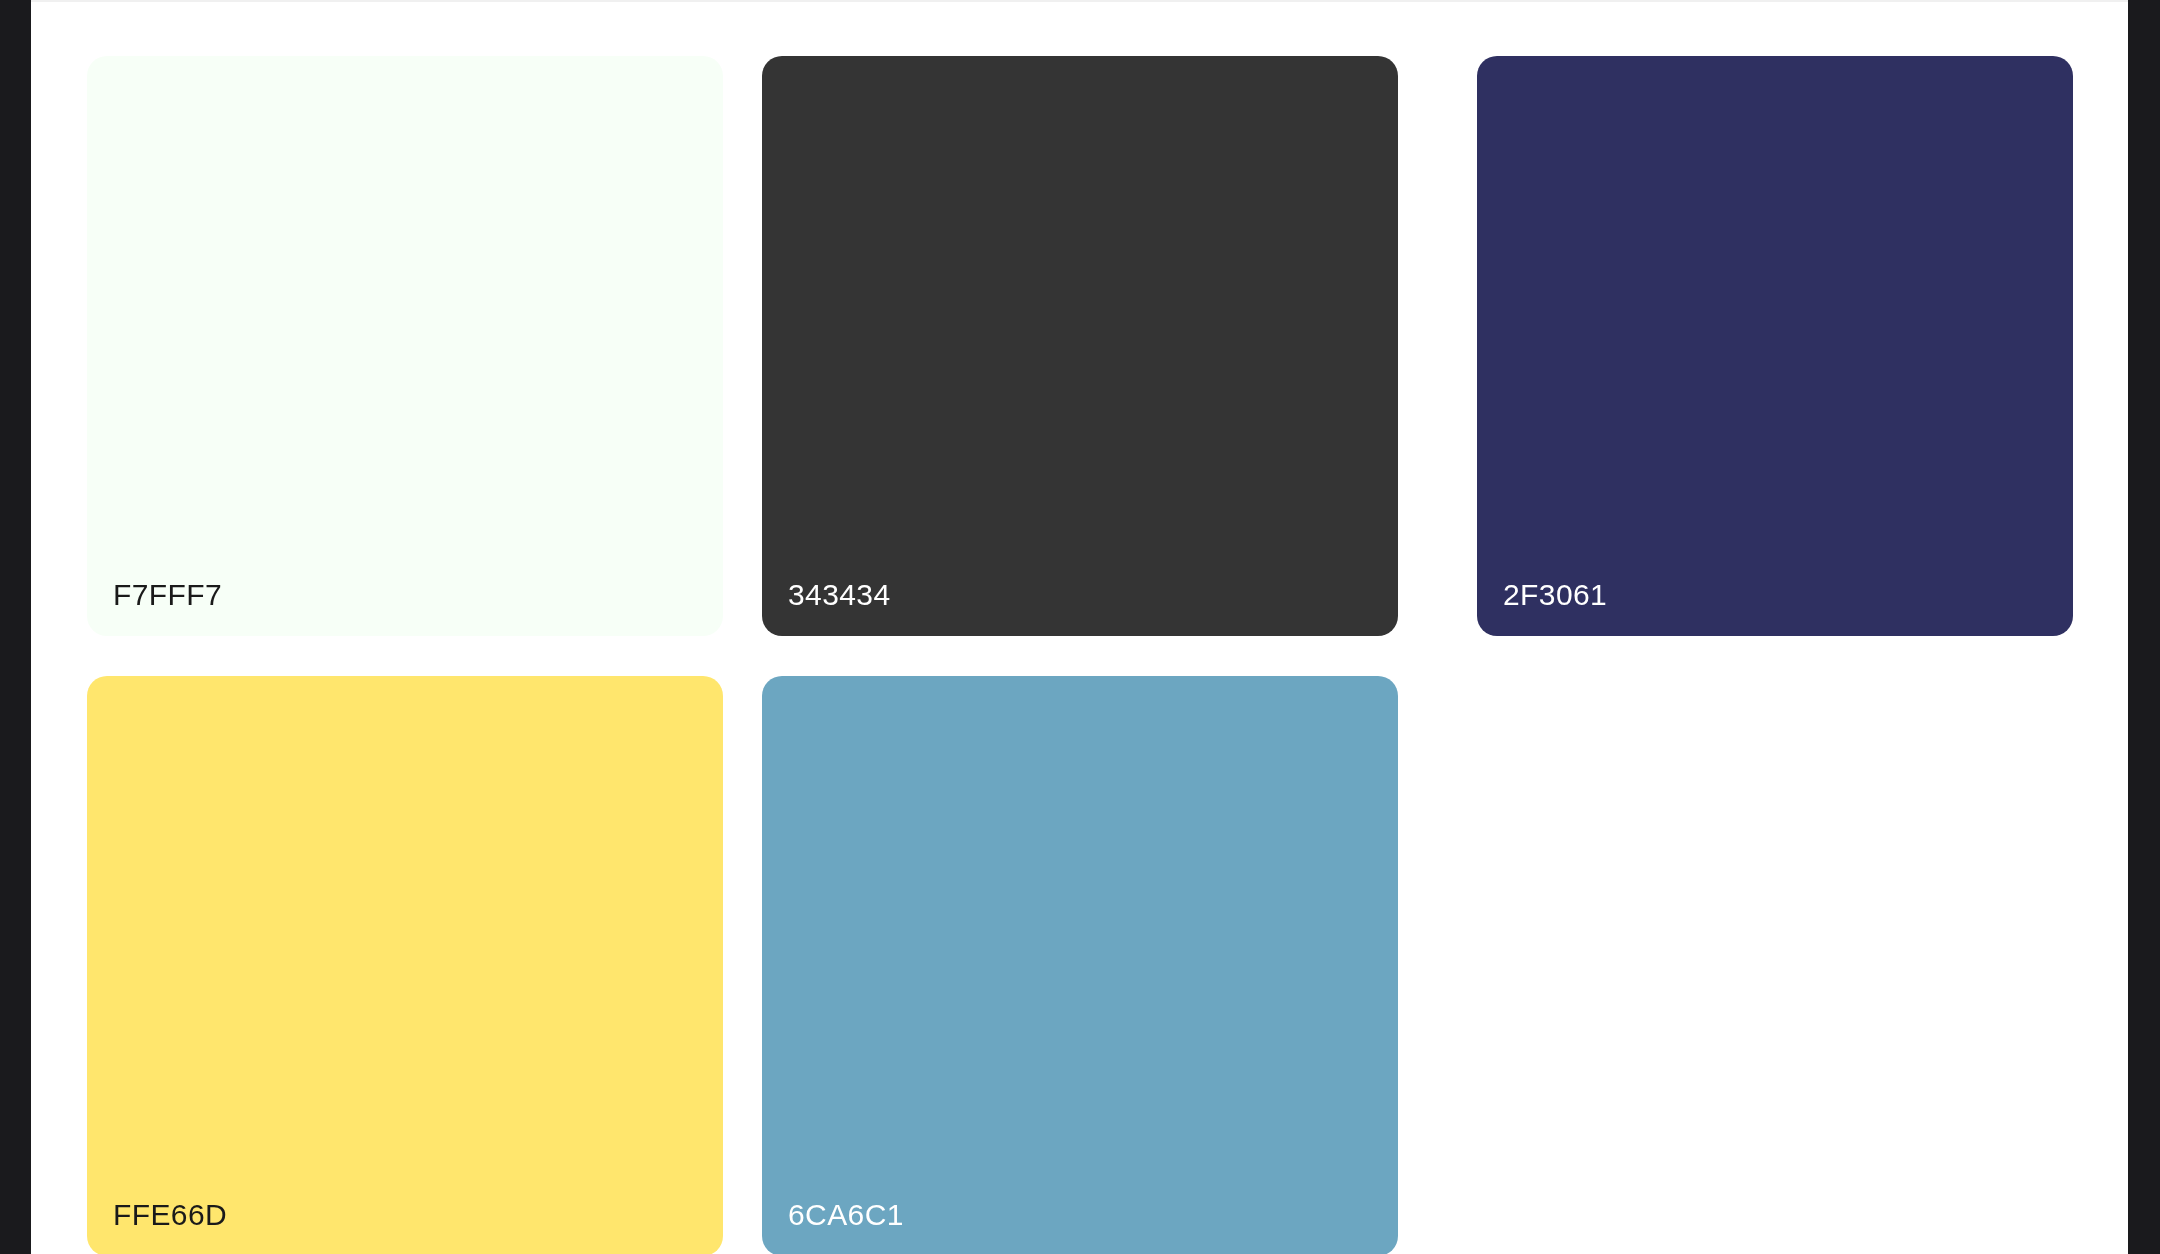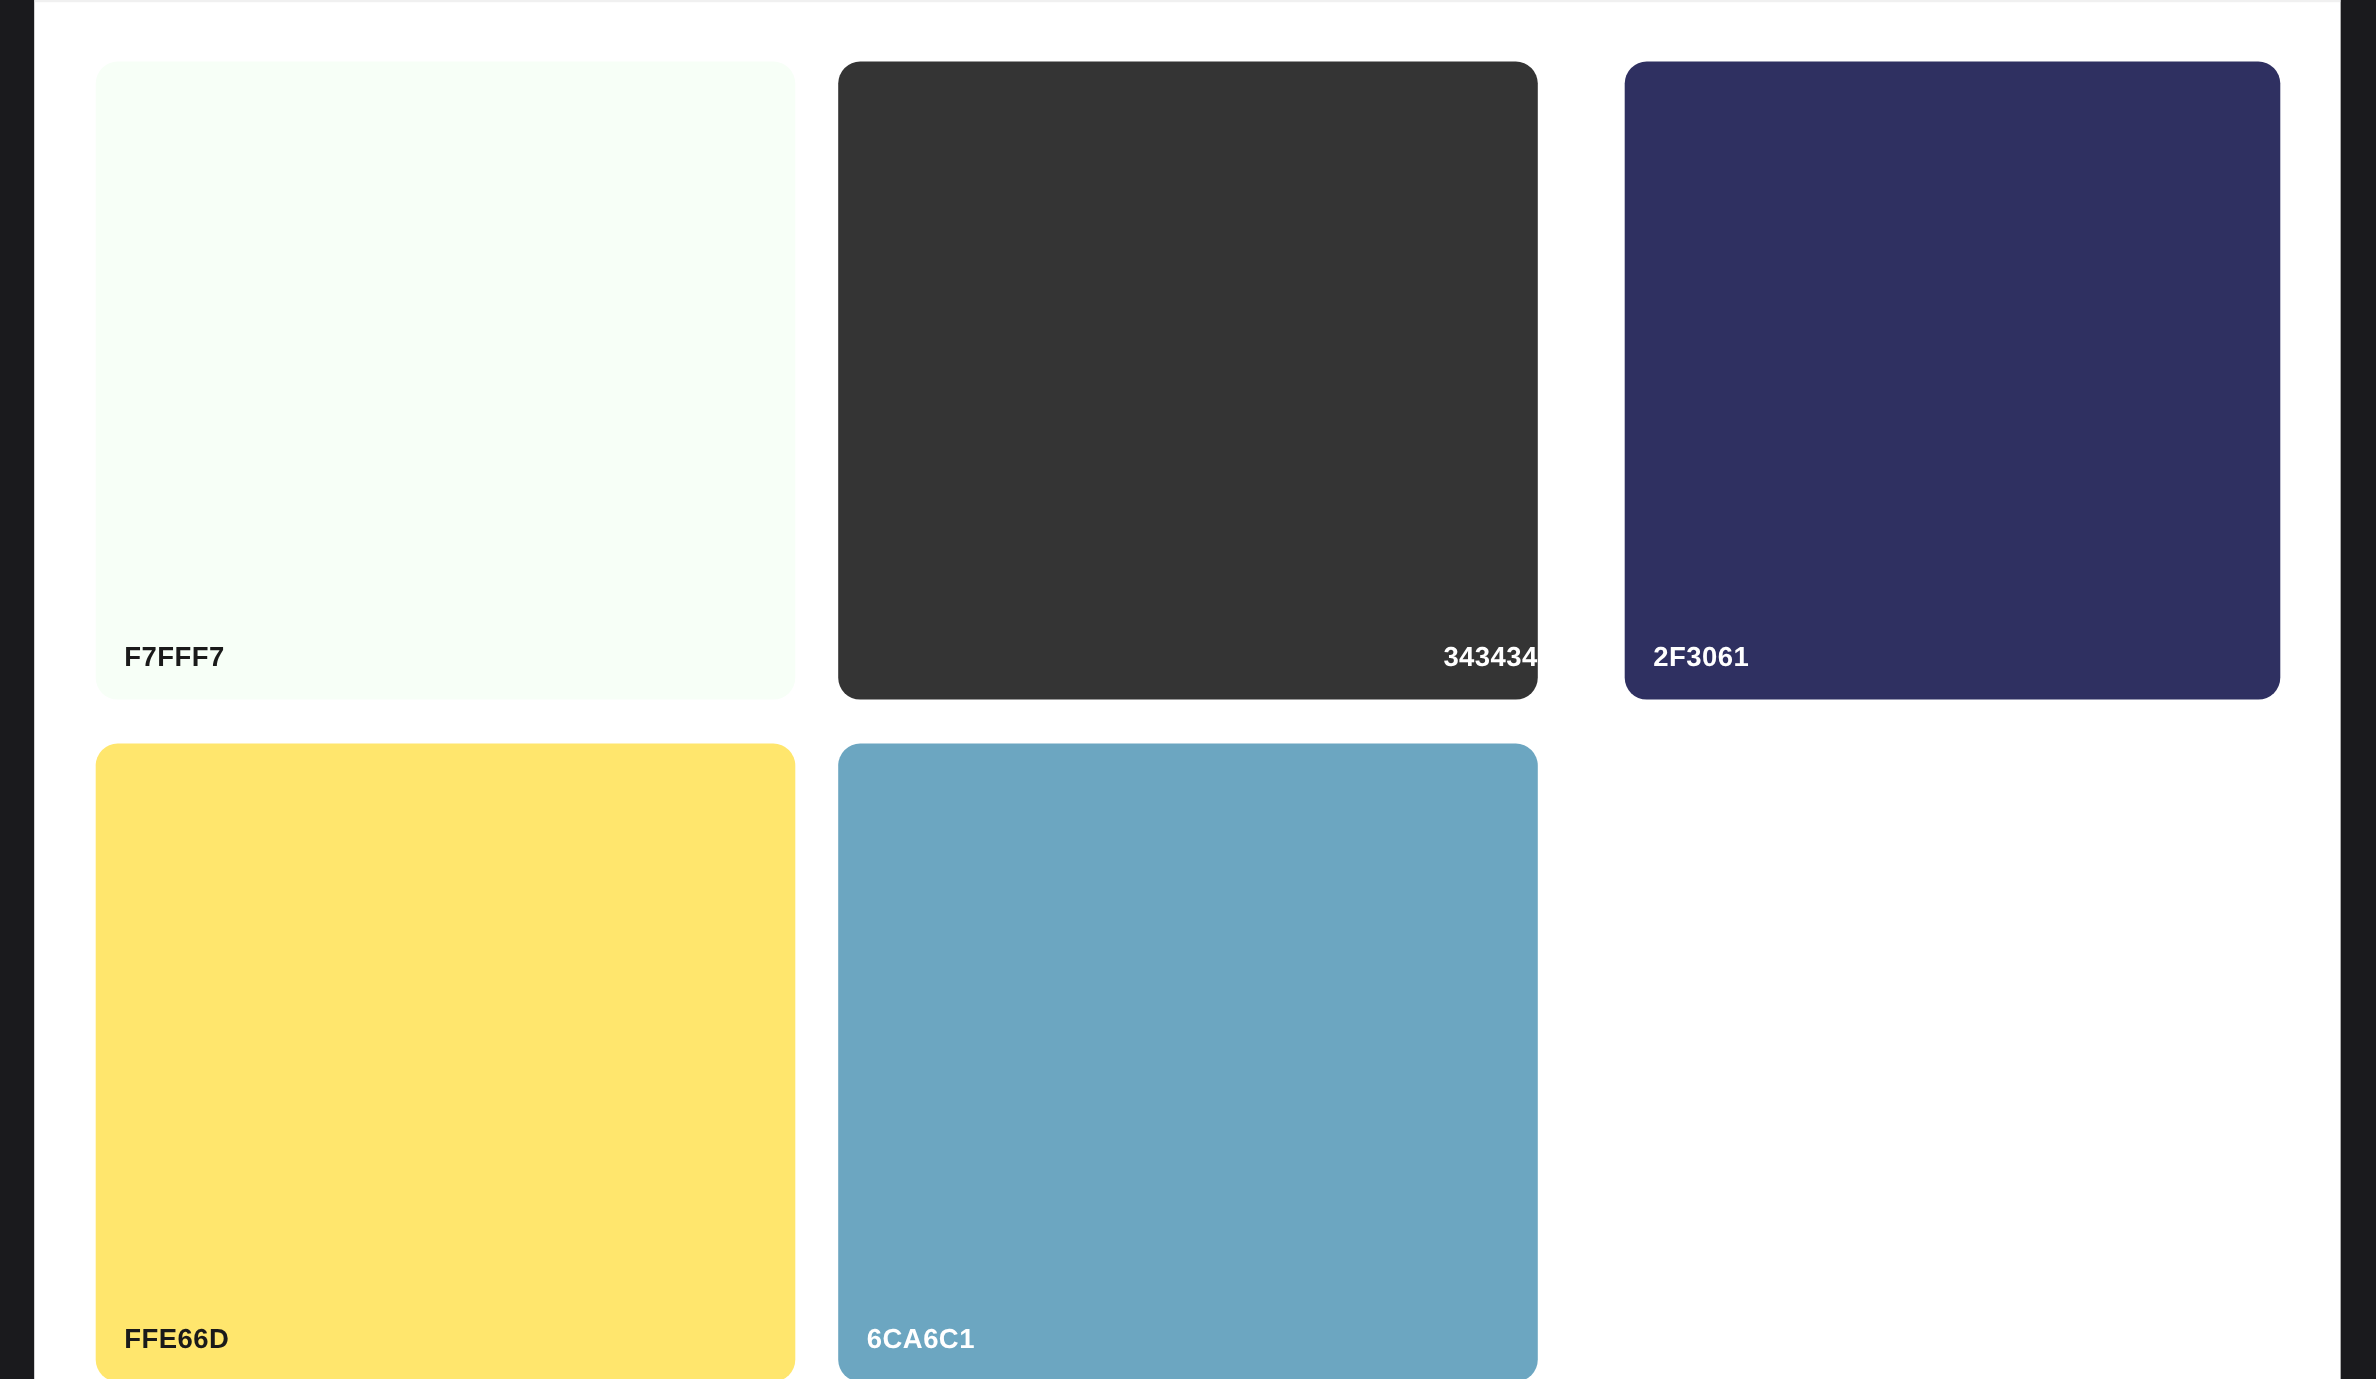--- a/index.html
+++ b/index.html
@@ -71,42 +71,42 @@
     align-items: flex-end;
     overflow: hidden;
   }
 
   .swatch-card.is-empty {
     background: transparent;
     border-radius: 0;
   }
 
   .swatch-label {
-    font-size: 25px;
-    font-weight: bold;
+    font-size: 30px;
+    font-weight: normal;
     letter-spacing: 0.4px;
     padding: 0 0 26px 26px;
     line-height: 1;
     user-select: none;
     white-space: nowrap;
   }
 </style>
 </head>
 <body>
 
 <div class="chrome-left"></div>
 <div class="chrome-right"></div>
 
 <div class="viewport">
   <div class="top-hairline"></div>
   <div class="palette-grid">
       <div class="swatch-card" style="background: rgb(247, 255, 247);">
         <span class="swatch-label" style="color: rgb(26, 26, 26);">F7FFF7</span>
       </div>
-      <div class="swatch-card" style="background: rgb(52, 52, 52); justify-content: flex-end;">
+      <div class="swatch-card" style="background: rgb(52, 52, 52);">
         <span class="swatch-label" style="color: rgb(255, 255, 255);">343434</span>
       </div>
       <div class="swatch-card" style="background: rgb(47, 48, 97); margin-left: 40px;">
         <span class="swatch-label" style="color: rgb(255, 255, 255);">2F3061</span>
       </div>
       <div class="swatch-card" style="background: rgb(255, 230, 109);">
         <span class="swatch-label" style="color: rgb(26, 26, 26);">FFE66D</span>
       </div>
       <div class="swatch-card" style="background: rgb(108, 166, 193);">
         <span class="swatch-label" style="color: rgb(255, 255, 255);">6CA6C1</span>

